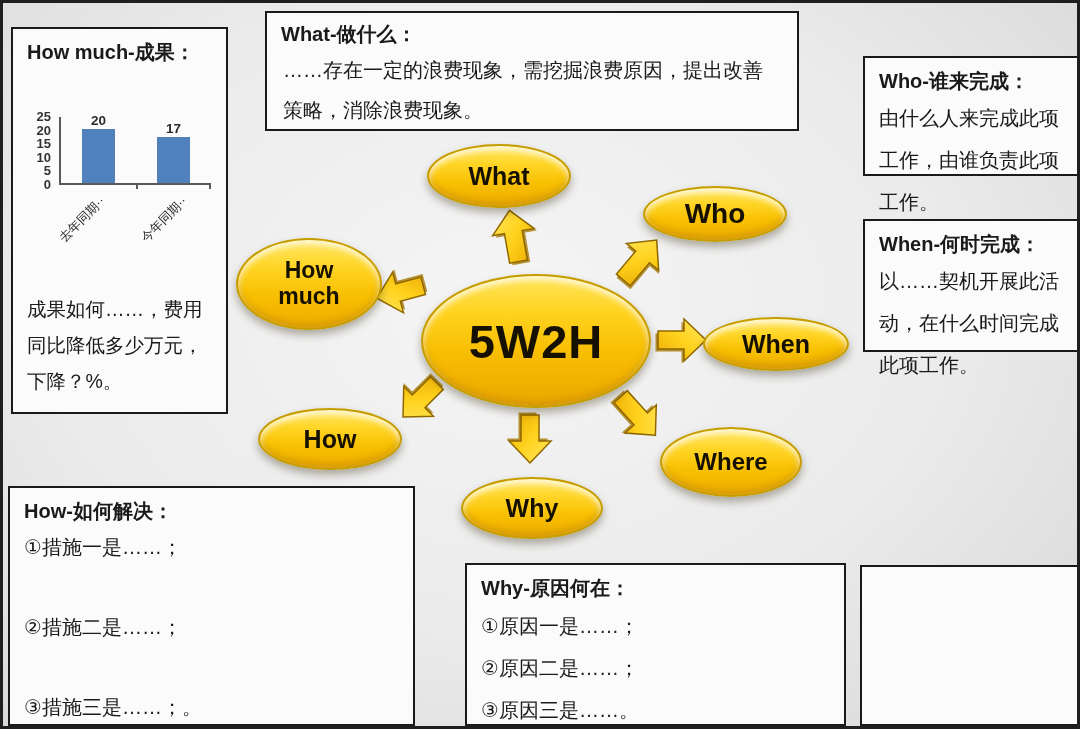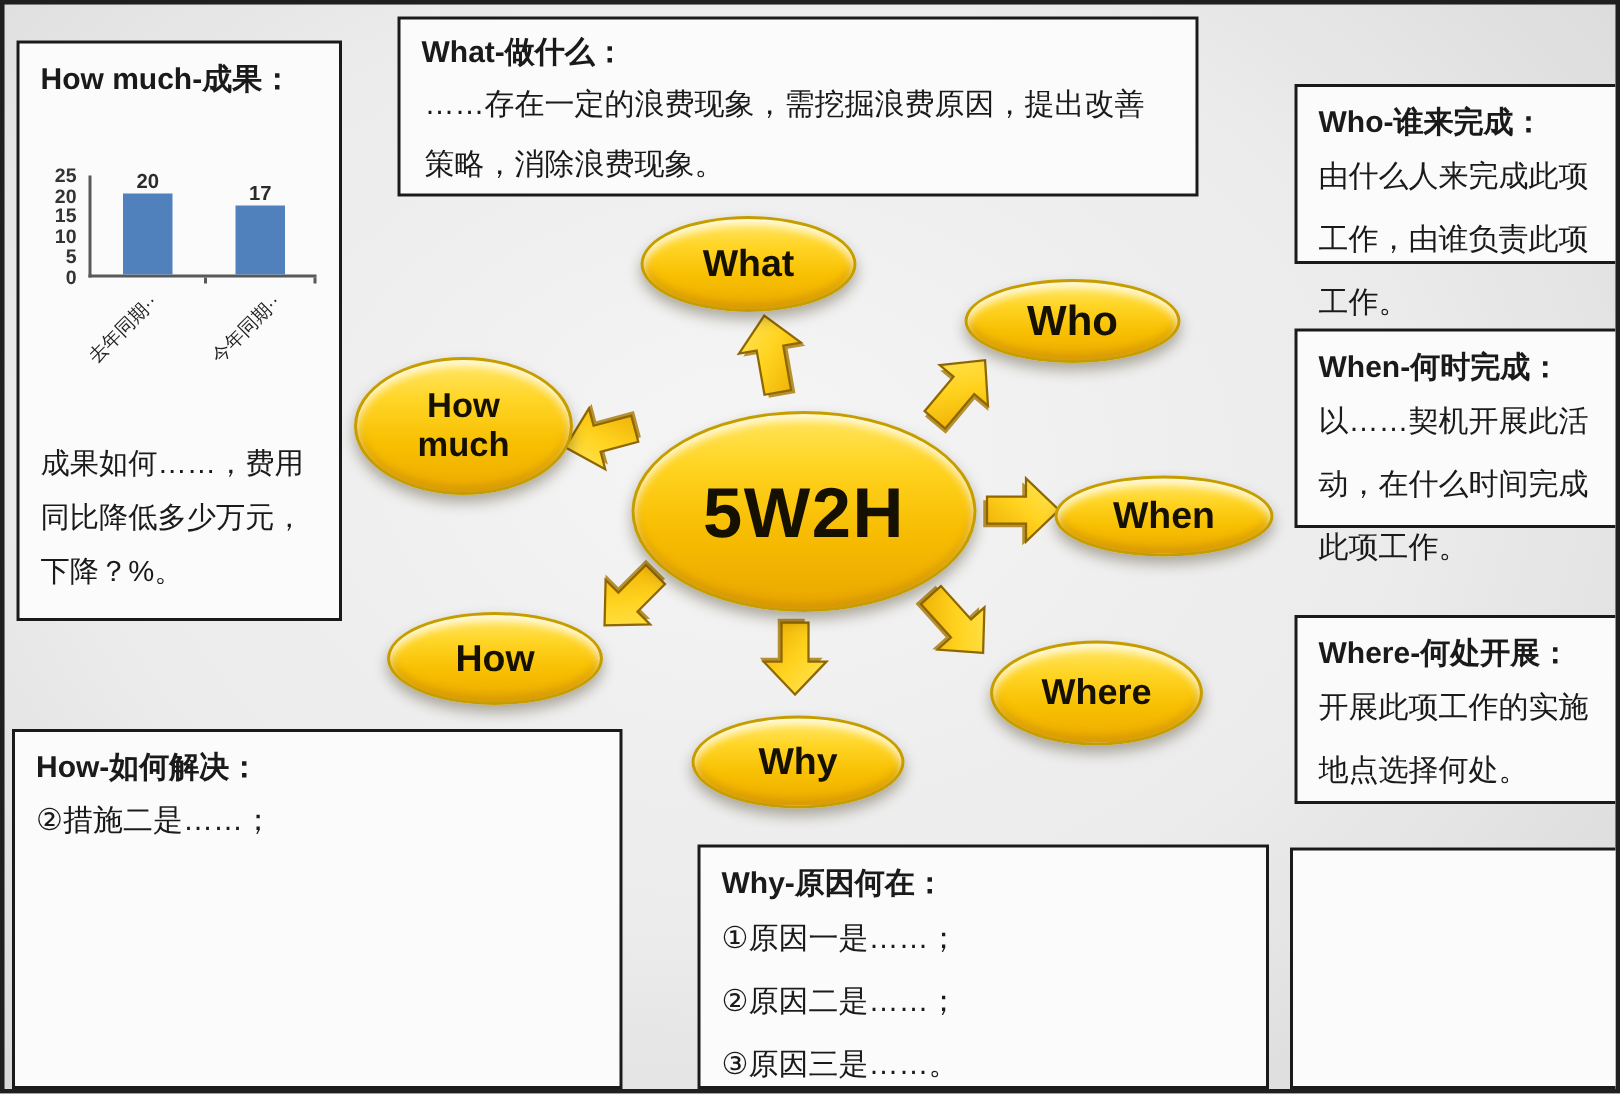--- a/index.html
+++ b/index.html
@@ -106,30 +106,28 @@
   <div class="box" id="box-who">
     <div class="box-title">Who-谁来完成：</div>
     <div class="box-body side-body">由什么人来完成此项工作，由谁负责此项工作。</div>
   </div>
 
   <div class="box" id="box-when">
     <div class="box-title">When-何时完成：</div>
     <div class="box-body side-body">以……契机开展此活动，在什么时间完成此项工作。</div>
   </div>
 
-  <div class="box" id="box-where">
-    <div class="box-title">Where-何处开展：</div>
-    <div class="box-body side-body">开展此项工作的实施地点选择何处。</div>
-  </div>
 
   <div class="box" id="box-empty"></div>
 
   <div class="box" id="box-how">
     <div class="box-title">How-如何解决：</div>
+    <div class="box-item">①措施一是……；</div>
     <div class="box-item">②措施二是……；</div>
+    <div class="box-item">③措施三是……；。</div>
   </div>
 
   <div class="box" id="box-why">
     <div class="box-title">Why-原因何在：</div>
     <div class="box-item">①原因一是……；</div>
     <div class="box-item">②原因二是……；</div>
     <div class="box-item">③原因三是……。</div>
   </div>
 
   <svg id="arrows" width="1080" height="729" viewBox="0 0 1080 729">

